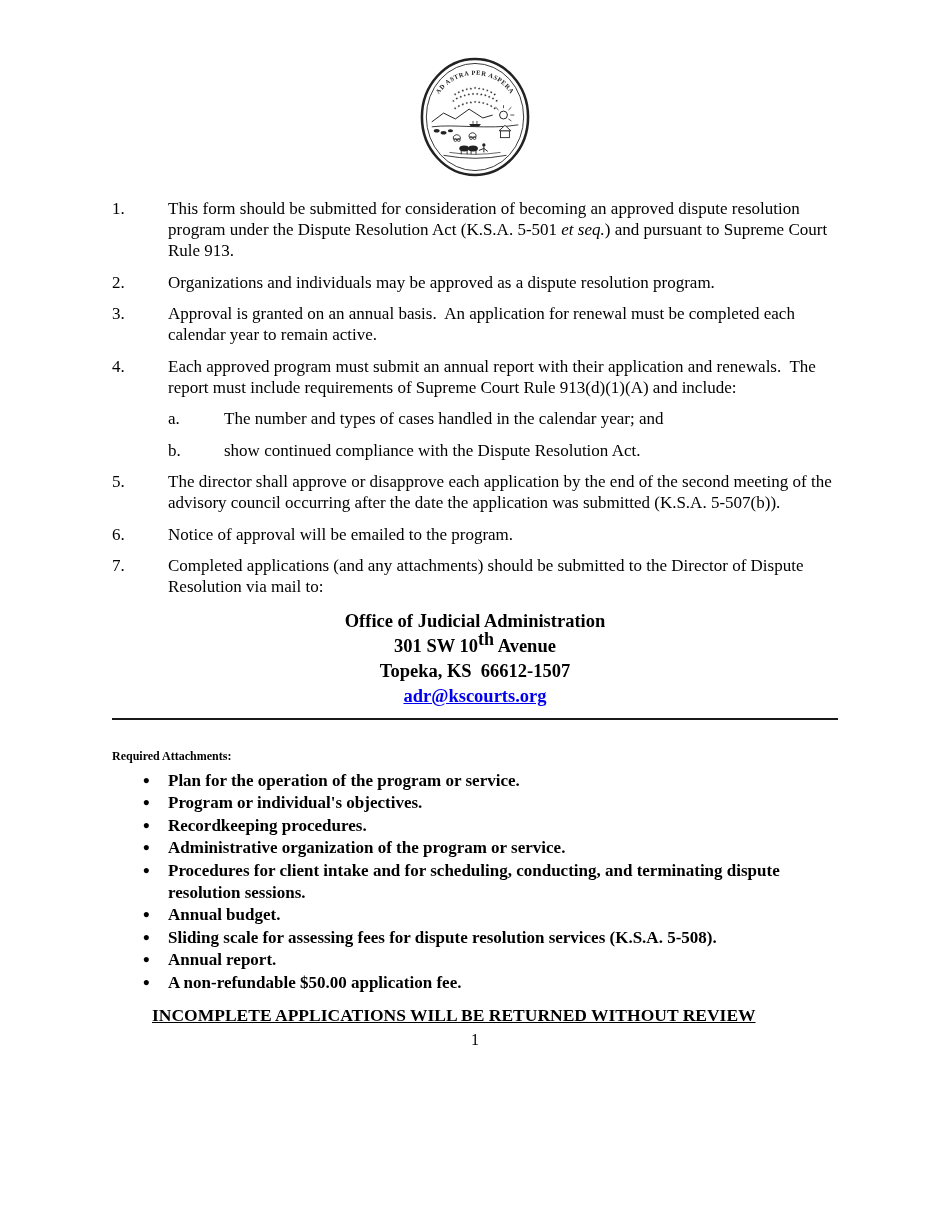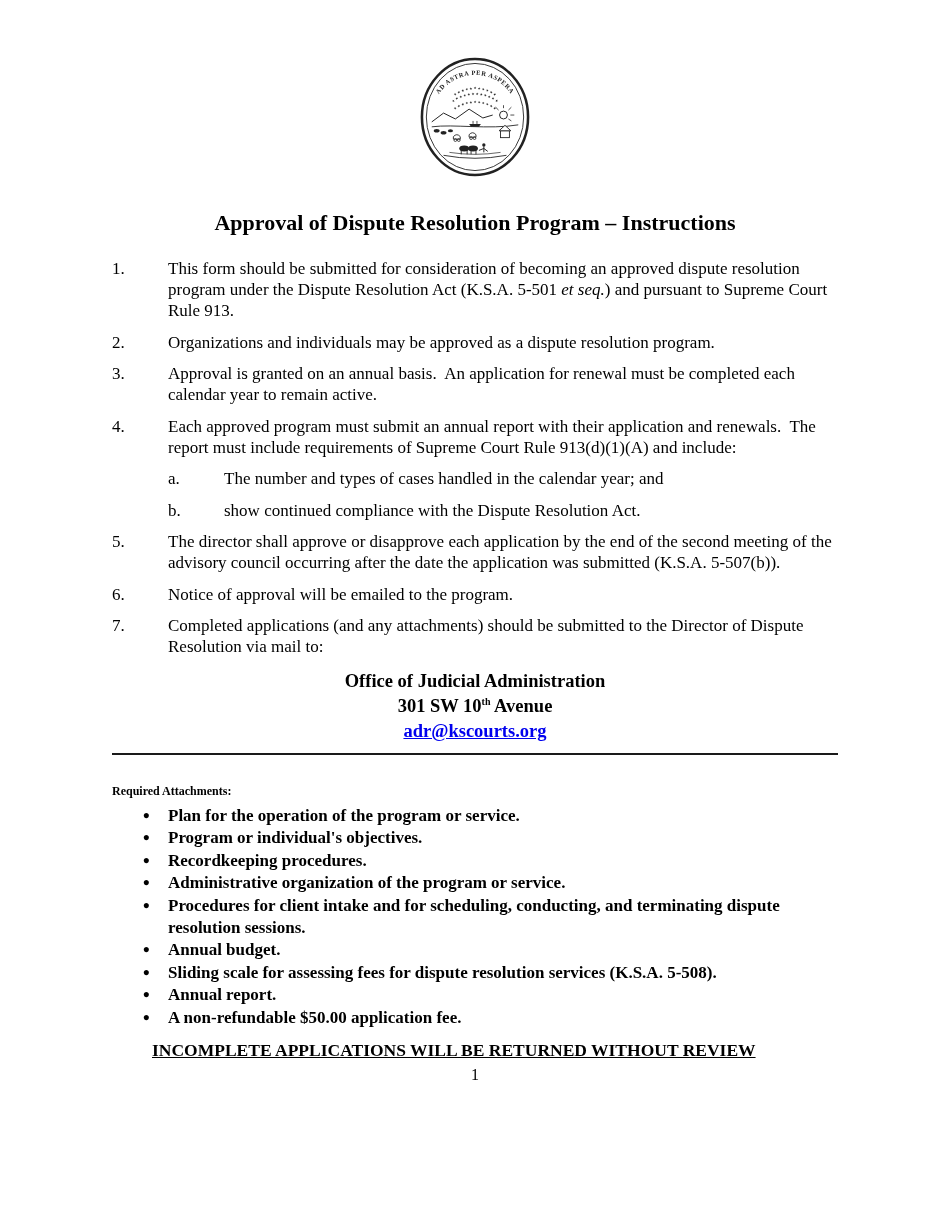--- a/index.html
+++ b/index.html
@@ -54,21 +54,21 @@
   }
   .italic { font-style: italic; }
   .address-block {
     text-align: center;
     font-weight: bold;
     font-size: 18.5px;
     line-height: 25px;
     margin-top: 12px;
   }
   .address-block sup {
-    font-size: 10px;
+    font-size: 18px;
     vertical-align: super;
     line-height: 0;
   }
   .email-line a {
     color: #0000EE;
     text-decoration: underline;
     font-weight: bold;
     font-family: Liberation Serif, serif;
   }
   .rule {
@@ -183,21 +183,20 @@
         <line x1="54" y1="96" x2="54" y2="100" stroke="#222222" stroke-width="0.9"></line>
         <line x1="59" y1="96" x2="59" y2="100" stroke="#222222" stroke-width="0.9"></line>
         <circle cx="67" cy="90.5" r="1.7" fill="#222222"></circle>
         <path d="M 67,92 L 67,98 M 67,94 L 62,96 M 67,94 L 71,97" fill="none" stroke="#222222" stroke-width="1"></path>
 
         <path d="M 26,101 Q 58,107 90,101" fill="none" stroke="#222222" stroke-width="0.9"></path>
         <path d="M 32,98 Q 58,102 84,98" fill="none" stroke="#222222" stroke-width="0.7"></path>
       </svg>
     </div>
 
-    <h1 class="doc-title">Approval of Dispute Resolution Program – Instructions</h1>
 
     <div class="instr-list">
 
       <div class="li">
         <span class="num">1.</span>
         <p class="body"><span>This form should be submitted for consideration of becoming an approved dispute resolution program under the Dispute Resolution Act (K.S.A. 5-501 </span><span class="italic">et seq.</span><span>) and pursuant to Supreme Court Rule 913.</span></p>
       </div>
 
       <div class="li">
         <span class="num">2.</span>
@@ -237,20 +236,21 @@
       <div class="li">
         <span class="num">7.</span>
         <p class="body">Completed applications (and any attachments) should be submitted to the Director of Dispute Resolution via mail to:</p>
       </div>
 
     </div>
 
     <div class="address-block">
       <div>Office of Judicial Administration</div>
       <div><span>301 SW 10</span><sup>th</sup><span> Avenue</span></div>
+      <div>Topeka, KS&nbsp; 66612-1507</div>
       <div class="email-line"><a href="#">adr@kscourts.org</a></div>
     </div>
 
     <hr class="rule">
 
     <div class="attach-heading">Required Attachments:</div>
 
     <ul class="attach-list">
       <li>Plan for the operation of the program or service.</li>
       <li>Program or individual's objectives.</li>

